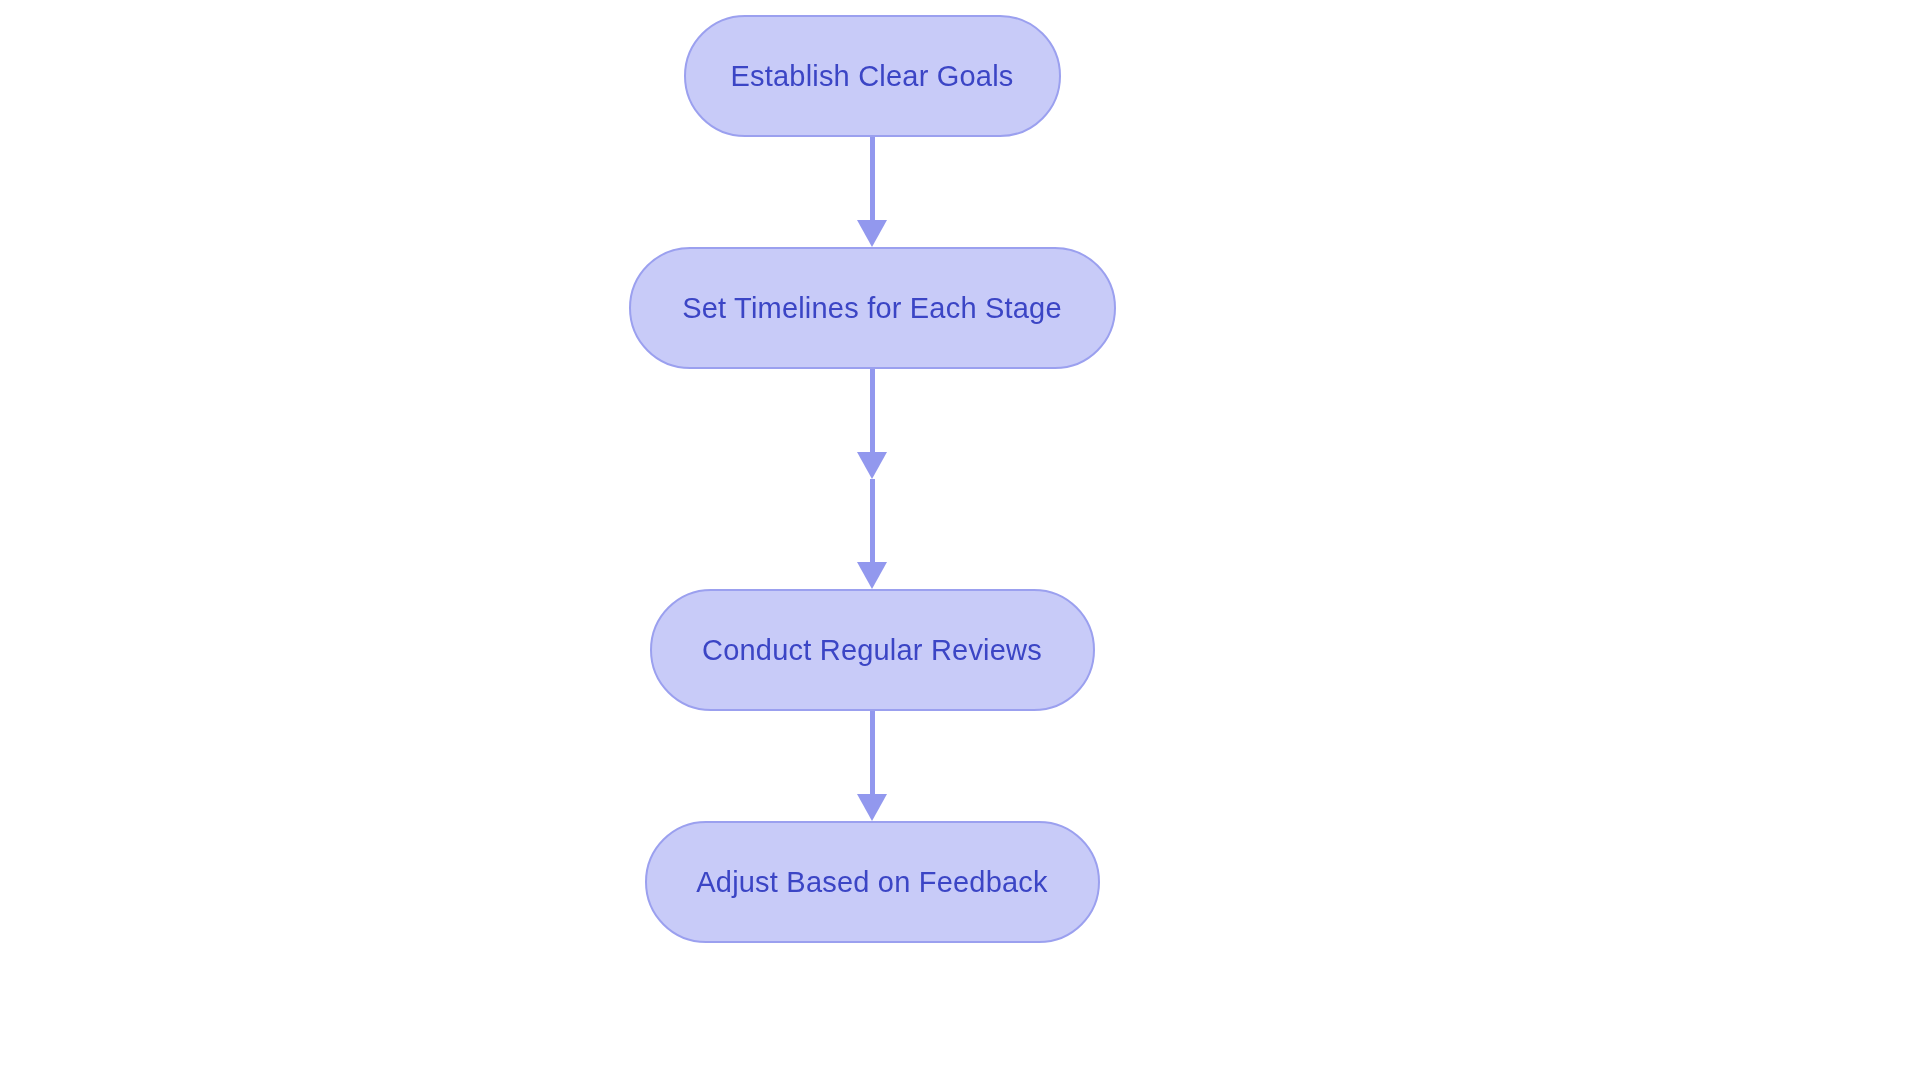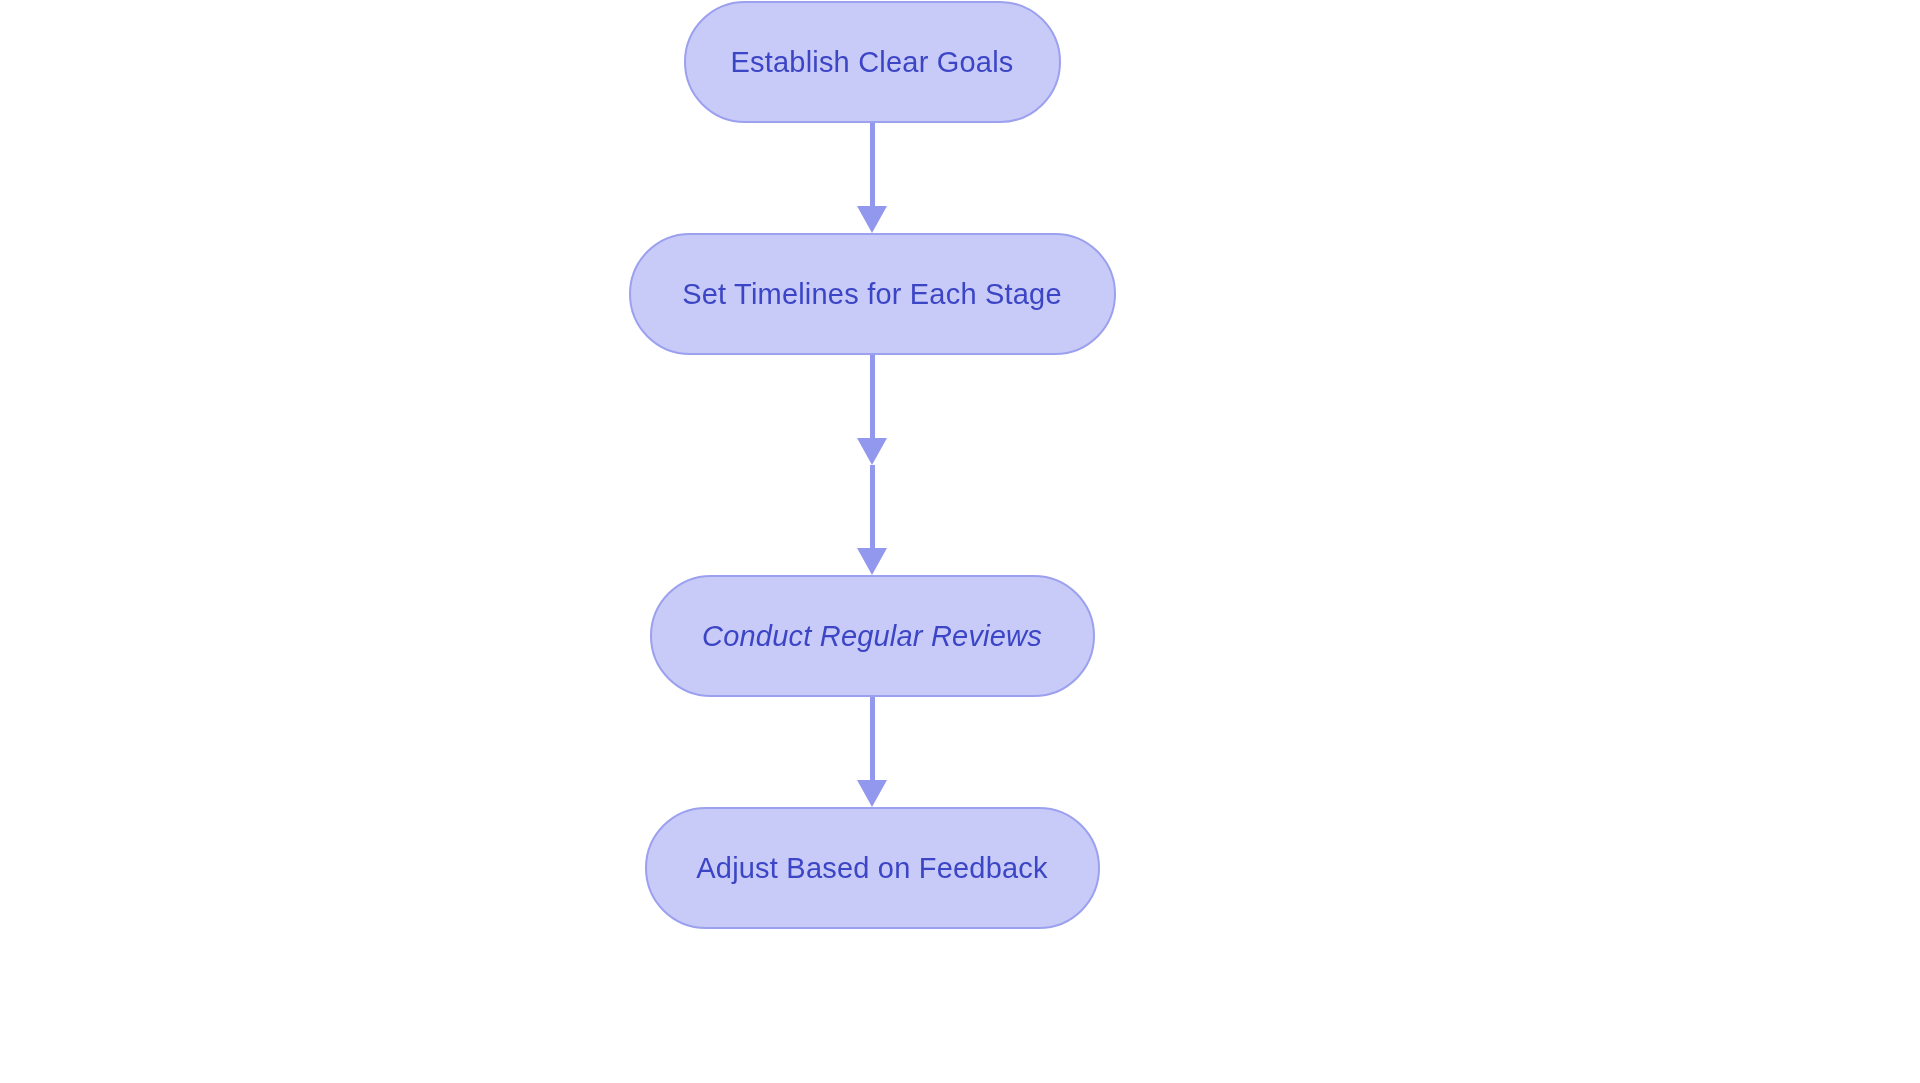--- a/index.html
+++ b/index.html
@@ -7,21 +7,21 @@
     padding: 0;
     background: #ffffff;
     font-family: "Liberation Sans", "DejaVu Sans", sans-serif;
   }
   .canvas {
     position: relative;
     width: 1744px;
     height: 1083px;
     background: #ffffff;
     box-sizing: border-box;
-    padding-top: 1px;
+    padding-top: 15px;
     display: flex;
     flex-direction: column;
     align-items: center;
     overflow: hidden;
     --node-fill: #c8cbf8;
     --node-border: #9ba0ef;
     --node-text: #3b45c5;
     --arrow: #9298ee;
   }
   .flow-node {
@@ -36,21 +36,21 @@
     color: var(--node-text);
     font-size: 29px;
     letter-spacing: 0.2px;
     white-space: nowrap;
     flex: 0 0 auto;
   }
   
   .flow-node.n1 { width: 377px; }
   .flow-node.n2 { width: 487px; }
   .flow-node.n3 { width: 456px; }
-  .flow-node.n4 { width: 445px; font-style: italic; }
+  .flow-node.n4 { width: 445px; }
   .flow-node.n5 { width: 455px; justify-content: center; }
 
   .flow-arrow {
     height: 110px;
     width: 30px;
     flex: 0 0 auto;
     display: flex;
     flex-direction: column;
     align-items: center;
   }

